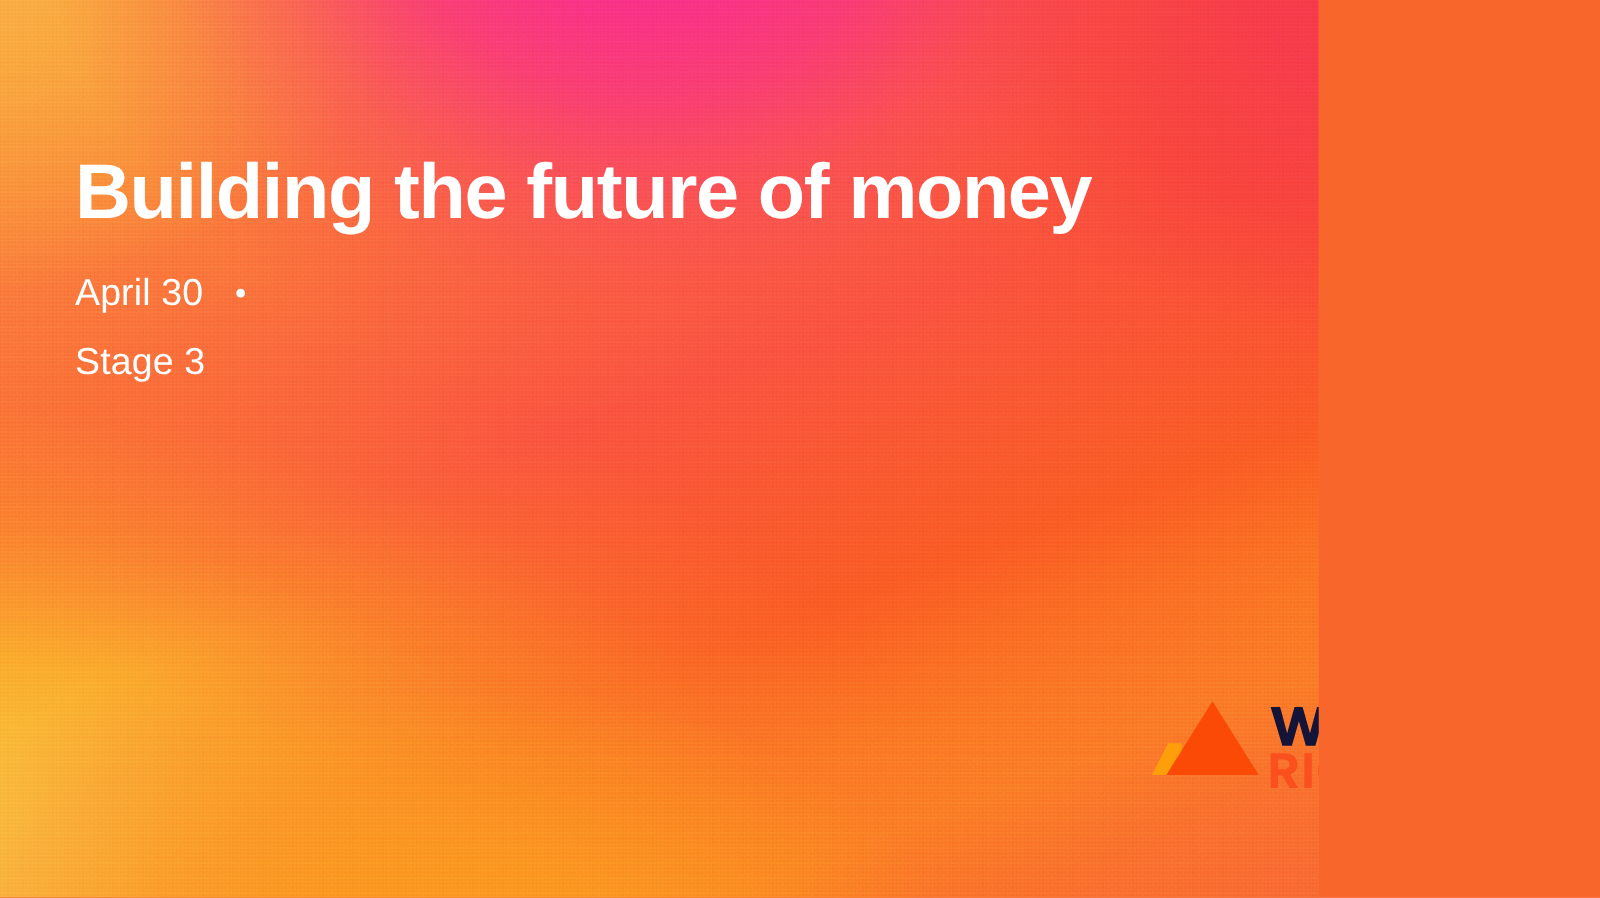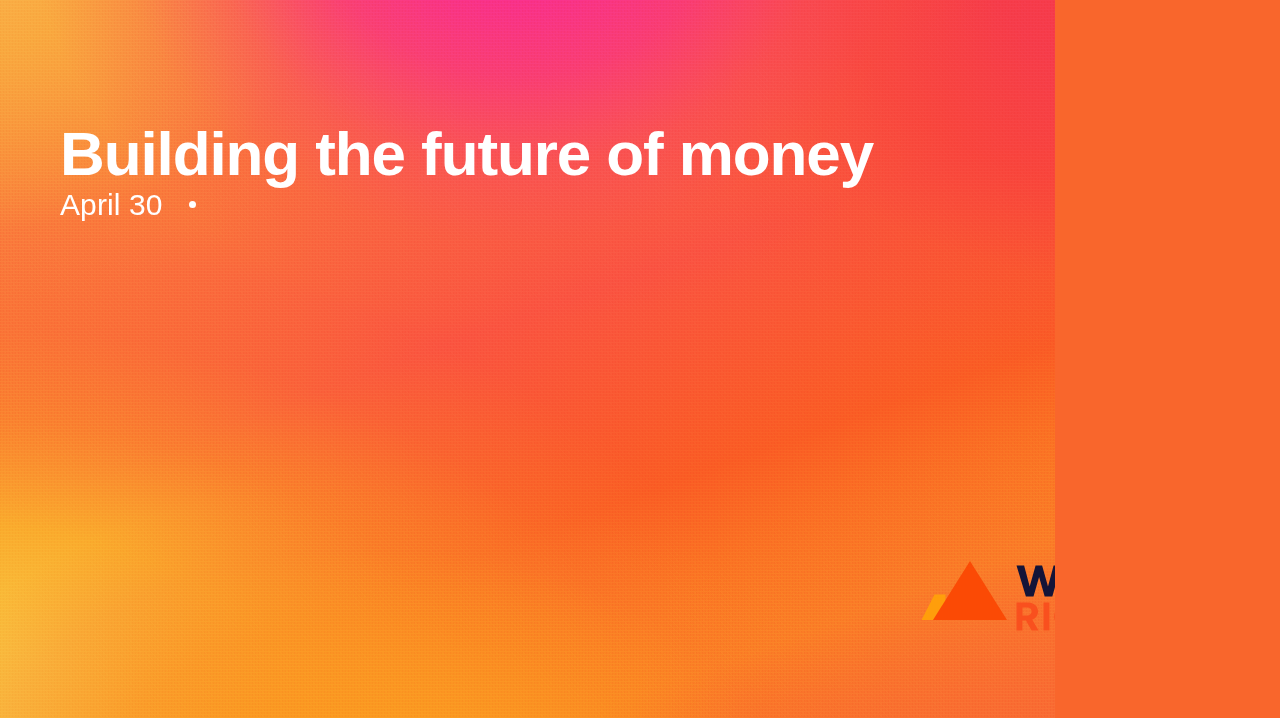--- a/index.html
+++ b/index.html
@@ -132,20 +132,21 @@
   .session-title {
     font-size:62px;
     line-height:1.06;
     font-weight:700;
     letter-spacing:-1.1px;
     color:#FFFFFF;
     white-space:nowrap;
   }
 
   .meta-line {
+    margin-top:30px;
     font-size:30px;
     line-height:1.18;
     font-weight:300;
     letter-spacing:0.1px;
     color:#FFFFFF;
     display:flex;
     align-items:center;
     white-space:nowrap;
   }
 
@@ -210,20 +211,21 @@
 
   <div class="content">
 
     <h1 class="session-title">Building the future of money</h1>
 
     <div class="meta-line">
       <span>April 30</span>
       <span class="meta-dot"></span>
     </div>
 
+    <div class="stage-line">Stage 3</div>
   </div>
 
   <div class="logo">
 
     <div class="logo-marks">
       <svg viewBox="0 0 94 68" xmlns="http://www.w3.org/2000/svg" aria-hidden="true">
 
         <path d="M19.5 41.5 L30.5 41.5 L30.5 67 L6.5 67 Z" fill="#FF9E0B"></path>
 
         <path d="M55 8 L92 67 L18 67 Z" fill="#FB4A05"></path>

